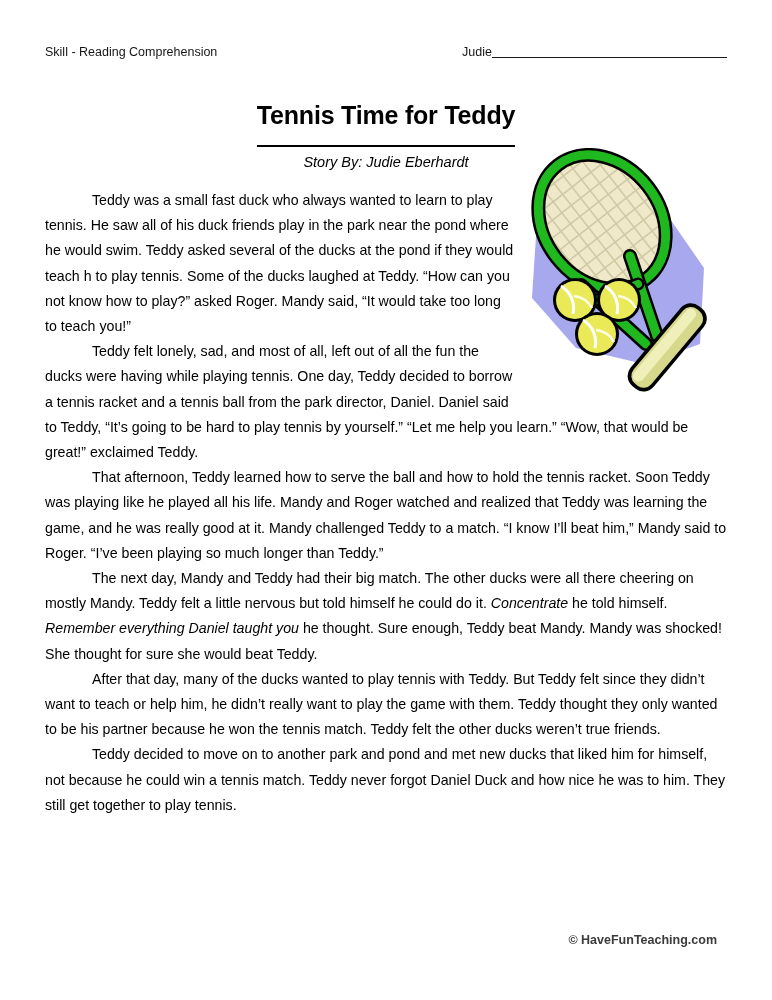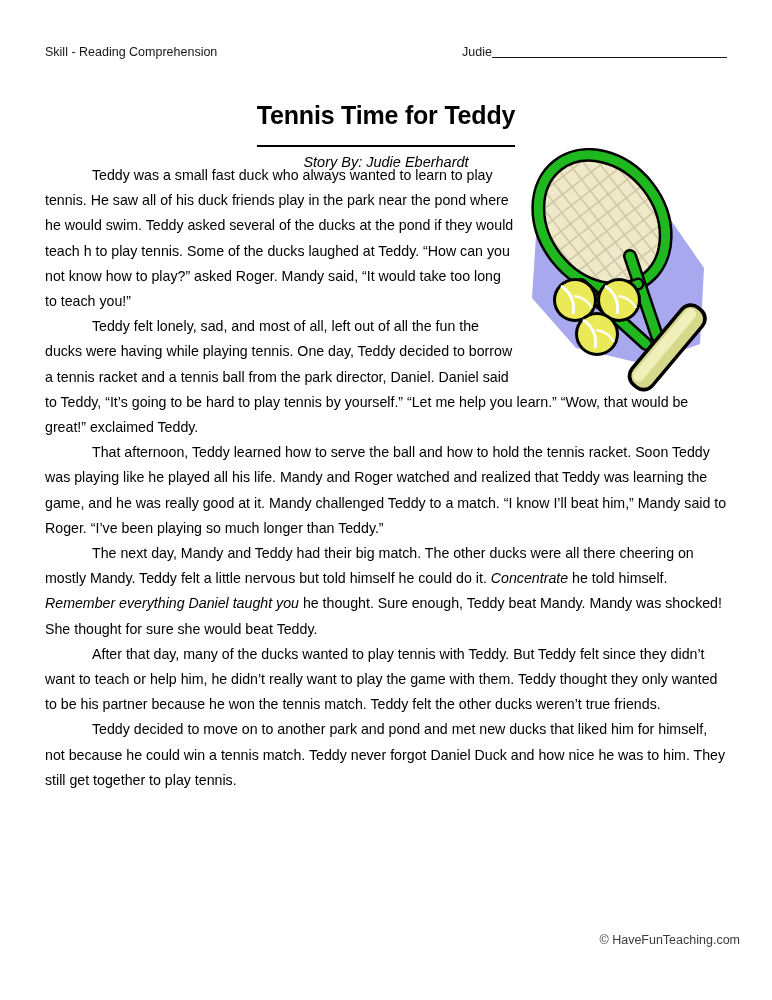--- a/index.html
+++ b/index.html
@@ -92,21 +92,21 @@
     left: 518px;
     width: 222px;
     height: 248px;
     z-index: 3;
   }
   .clipart svg { display: block; width: 100%; height: 100%; }
 
   
   .story {
     position: absolute;
-    top: 163px;
+    top: 188px;
     left: 45px;
     width: 684px;
     font-size: 14.2px;
     line-height: 25.2px;
     text-align: left;
     z-index: 1;
   }
   .float-spacer {
     float: right;
     width: 214px;
@@ -119,25 +119,26 @@
   }
   .story p em { }
 
   
   .footer {
     position: absolute;
     left: 0;
     width: 772px;
     top: 932px;
     text-align: right;
-    padding-right: 32px;
+    padding-right: 55px;
     box-sizing: border-box;
     font-size: 12.5px;
     line-height: 16px;
     color: #3b3b3b;
+    font-weight: bold;
   }
 </style>
 </head>
 <body>
 
 <div class="page">
 
   <div class="header">
     <div class="skill-label">Skill - Reading Comprehension</div>
     <div class="name-block">

